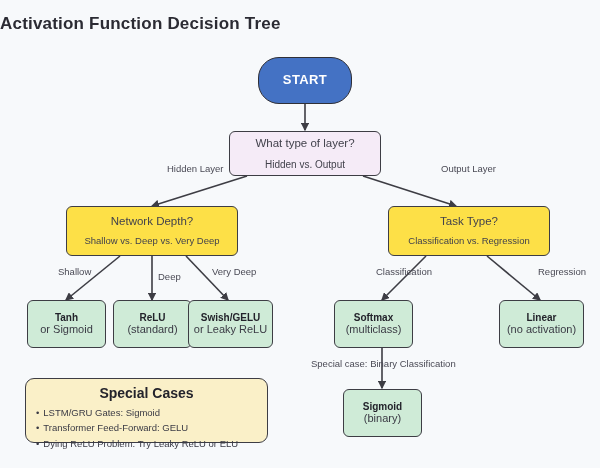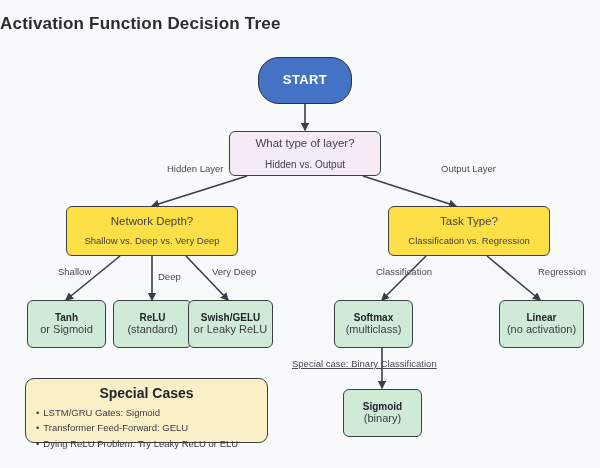--- a/index.html
+++ b/index.html
@@ -147,21 +147,21 @@
   <div class="elabel" style="left:167px;top:163px;">Hidden Layer</div>
   <div class="elabel" style="left:441px;top:163px;">Output Layer</div>
 
   <div class="elabel" style="left:58px;top:266px;">Shallow</div>
   <div class="elabel" style="left:158px;top:271px;">Deep</div>
   <div class="elabel" style="left:212px;top:266px;">Very Deep</div>
 
   <div class="elabel" style="left:376px;top:266px;">Classification</div>
   <div class="elabel" style="left:538px;top:266px;">Regression</div>
 
-  <div class="elabel" style="left:292px;top:358px;text-decoration:underline;">Special case: Binary Classification</div>
+  <div class="elabel" style="left:311px;top:358px;">Special case: Binary Classification</div>
 
   <div class="notebox" style="left:25px;top:378px;width:243px;height:65px;">
     <div class="nb-title">Special Cases</div>
     <div class="nb-item">LSTM/GRU Gates: Sigmoid</div>
     <div class="nb-item">Transformer Feed-Forward: GELU</div>
     <div class="nb-item">Dying ReLU Problem: Try Leaky ReLU or ELU</div>
   </div>
 
 </div>
 

